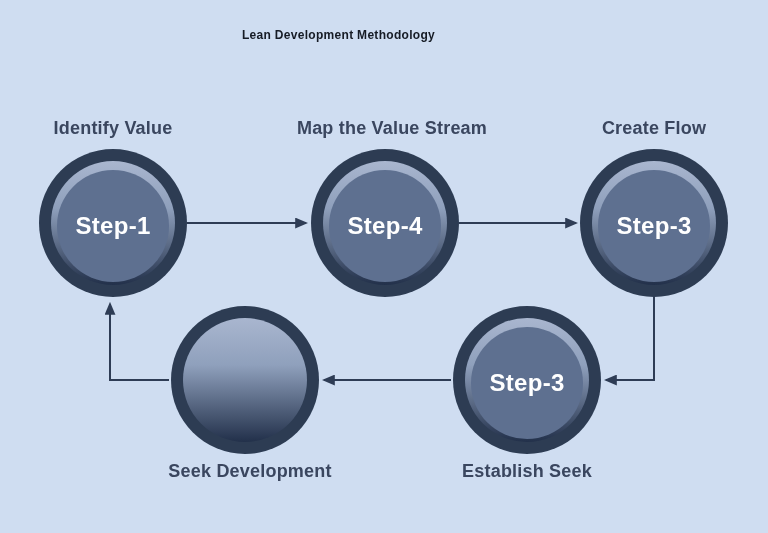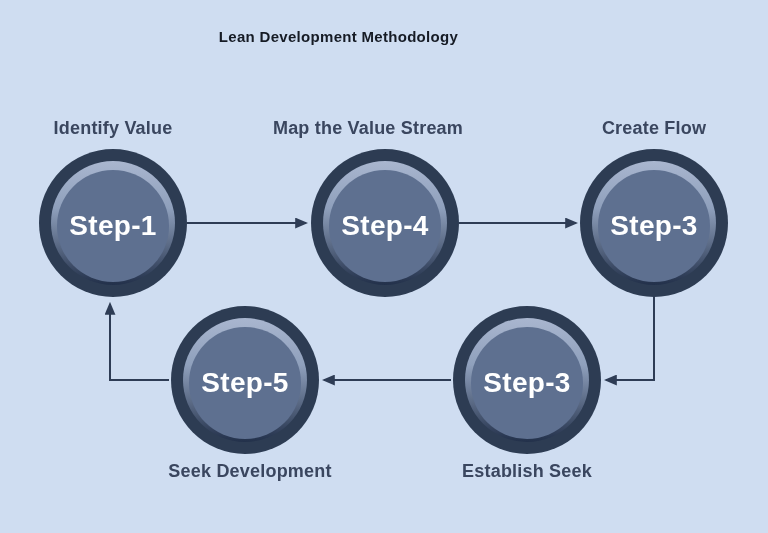--- a/index.html
+++ b/index.html
@@ -10,21 +10,21 @@
     background: #cfddf1;
     font-family: "Liberation Sans", sans-serif;
     overflow: hidden;
   }
   .diagram-title {
     position: absolute;
     top: 28px;
     left: 0;
     width: 677px;
     text-align: center;
-    font-size: 15px;
+    font-size: 12px;
     font-weight: bold;
     letter-spacing: 0.3px;
     color: #161b25;
   }
   .node {
     position: absolute;
     width: 148px;
     height: 148px;
   }
   .node-outer {
@@ -49,42 +49,42 @@
     width: 112px;
     height: 112px;
     border-radius: 50%;
     background: #5e7090;
     display: flex;
     align-items: center;
     justify-content: center;
   }
   .step-label {
     color: #ffffff;
-    font-size: 28px;
+    font-size: 24px;
     font-weight: bold;
     letter-spacing: 0.3px;
   }
   .caption {
     position: absolute;
     width: 300px;
     text-align: center;
     font-size: 18px;
     font-weight: bold;
     color: #3a465f;
     letter-spacing: 0.2px;
   }
   
   .pos-s1 { left: 39px;  top: 149px; }
   .pos-s2 { left: 311px; top: 149px; }
   .pos-s3 { left: 580px; top: 149px; }
   .pos-s4 { left: 453px; top: 306px; }
   .pos-s5 { left: 171px; top: 306px; }
   
   .cap-s1 { left: -37px; top: 118px; }
-  .cap-s2 { left: 218px; top: 118px; }
+  .cap-s2 { left: 242px; top: 118px; }
   .cap-s3 { left: 504px; top: 118px; }
   .cap-s4 { left: 377px; top: 461px; }
   .cap-s5 { left: 100px; top: 461px; }
   .arrow-layer {
     position: absolute;
     inset: 0;
     pointer-events: none;
   }
 </style>
 </head>
@@ -141,18 +141,15 @@
     <div class="node-outer"></div>
     <div class="node-mid"></div>
     <div class="node-core">
       <span class="step-label">Step-3</span>
     </div>
   </div>
 
   <div class="node pos-s5">
     <div class="node-outer"></div>
     <div class="node-mid"></div>
-    <div class="node-core">
-      <span class="step-label">Step-5</span>
-    </div>
   </div>
 
 </div>
 
 </body></html>

